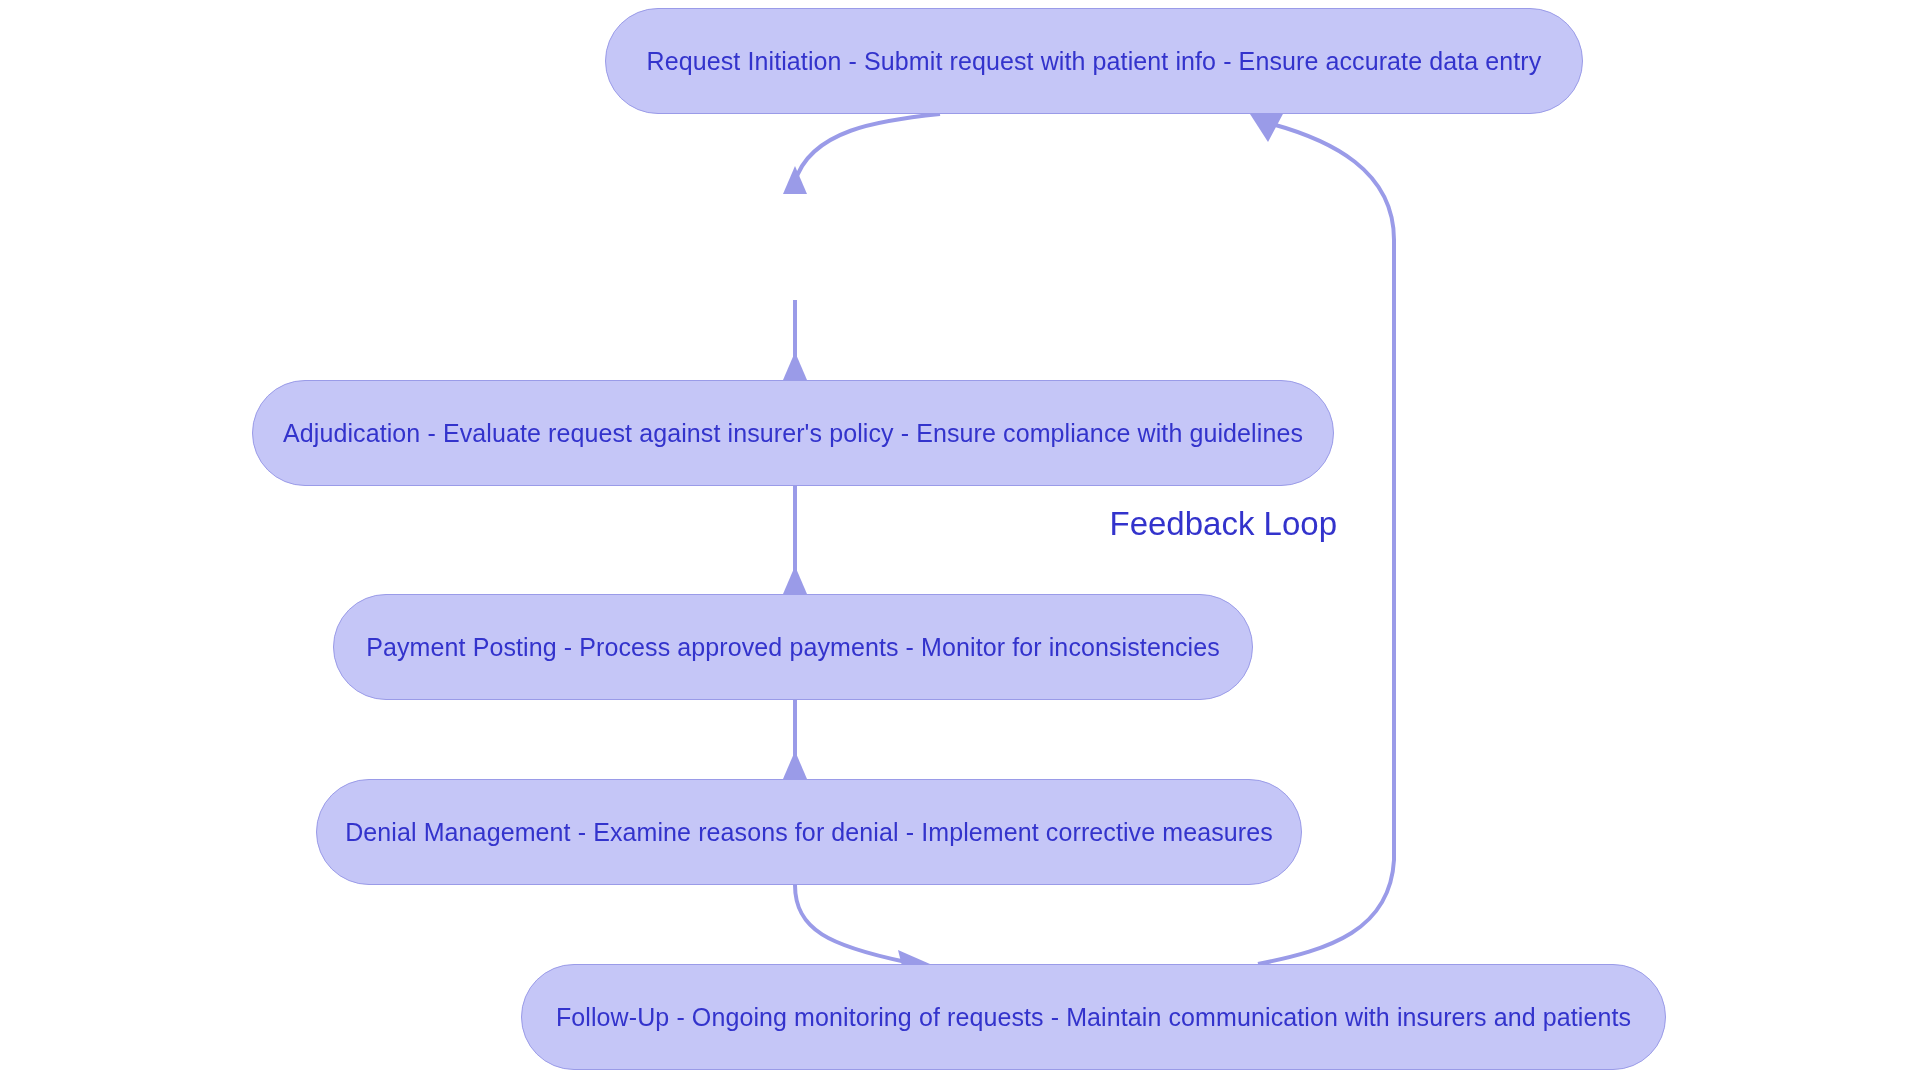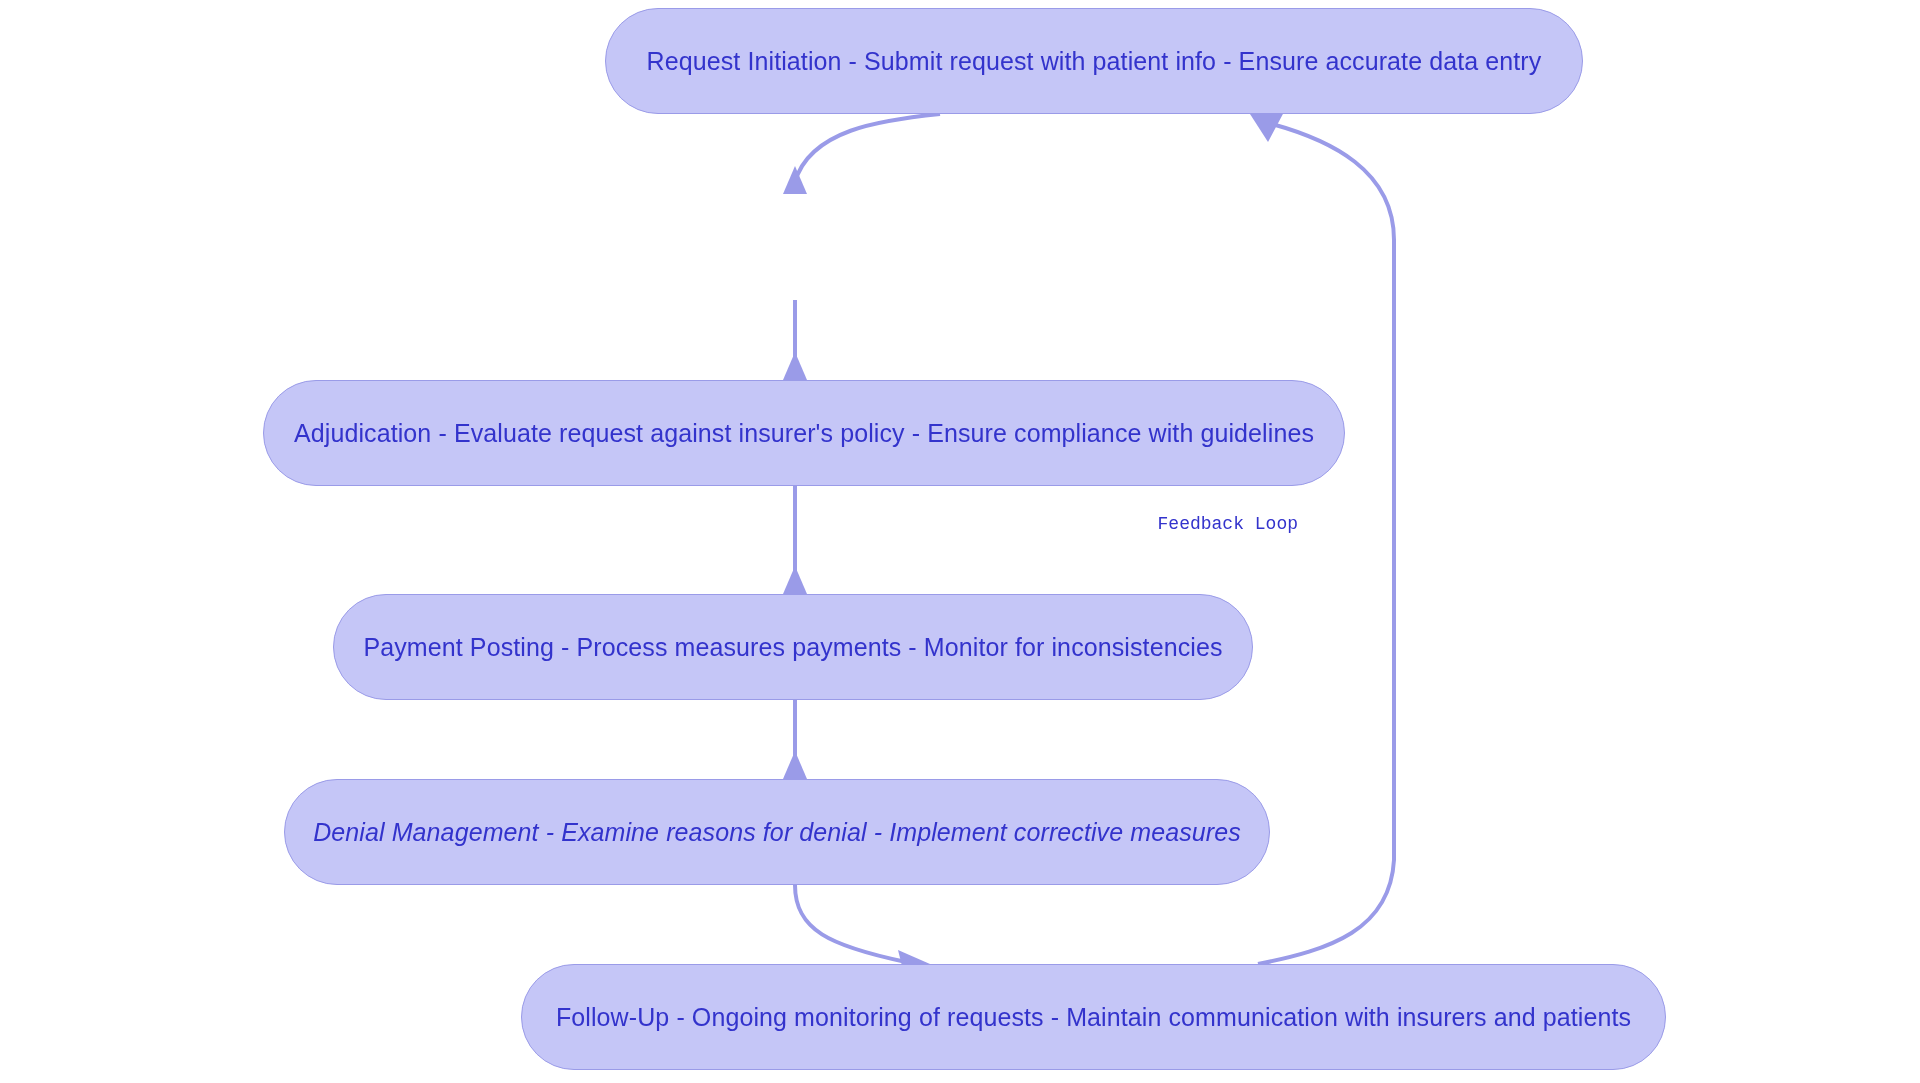--- a/index.html
+++ b/index.html
@@ -38,25 +38,26 @@
     color: #3333cc;
     font-size: 25px;
     font-family: "Liberation Sans", sans-serif;
     letter-spacing: 0.1px;
     white-space: nowrap;
     z-index: 2;
   }
   .edge-label {
     position: absolute;
     color: #3333cc;
-    font-size: 18px;
-    font-family: Liberation Mono, monospace;
+    font-size: 33px;
+    font-family: Liberation Sans, sans-serif;
     white-space: nowrap;
     background: transparent;
     z-index: 3;
+    margin-left: 39px;
   }
 </style>
 </head>
 <body>
 
 <div id="canvas">
 
   <svg id="edges" viewBox="0 0 1920 1083" width="1920" height="1083" xmlns="http://www.w3.org/2000/svg">
     <defs>
       <marker id="arrow-down" viewBox="0 0 12 12" refX="6" refY="10" markerWidth="8" markerHeight="8" orient="auto-start-reverse">
@@ -95,29 +96,29 @@
                C 1394 170, 1330 140, 1272 124" fill="none" stroke="#9a9be8" stroke-width="4"></path>
       <path d="M 1250 114 L 1284 112 L 1268 142 z" fill="#9a9be8"></path>
     </g>
   </svg>
 
   <div class="node" style="left:605px; top:8px; width:978px; height:106px;">
     <span>Request Initiation - Submit request with patient info - Ensure accurate data entry</span>
   </div>
 
 
-  <div class="node" style="left:263px; top:380px; width:1082px; height:106px;">
+  <div class="node" style="left:252px; top:380px; width:1082px; height:106px;">
     <span>Adjudication - Evaluate request against insurer's policy - Ensure compliance with guidelines</span>
   </div>
 
   <div class="node" style="left:333px; top:594px; width:920px; height:106px;">
-    <span>Payment Posting - Process measures payments - Monitor for inconsistencies</span>
+    <span>Payment Posting - Process approved payments - Monitor for inconsistencies</span>
   </div>
 
-  <div class="node" style="left:284px; top:779px; width:986px; height:106px;font-style:italic;">
+  <div class="node" style="left:316px; top:779px; width:986px; height:106px;">
     <span>Denial Management - Examine reasons for denial - Implement corrective measures</span>
   </div>
 
   <div class="node" style="left:521px; top:964px; width:1145px; height:106px;align-items:center;">
     <span>Follow-Up - Ongoing monitoring of requests - Maintain communication with insurers and patients</span>
   </div>
 
   <div class="edge-label" style="left:1312px; top:524px; transform:translate(-100%, -50%); padding-right:14px;">Feedback Loop</div>
 
 </div>

